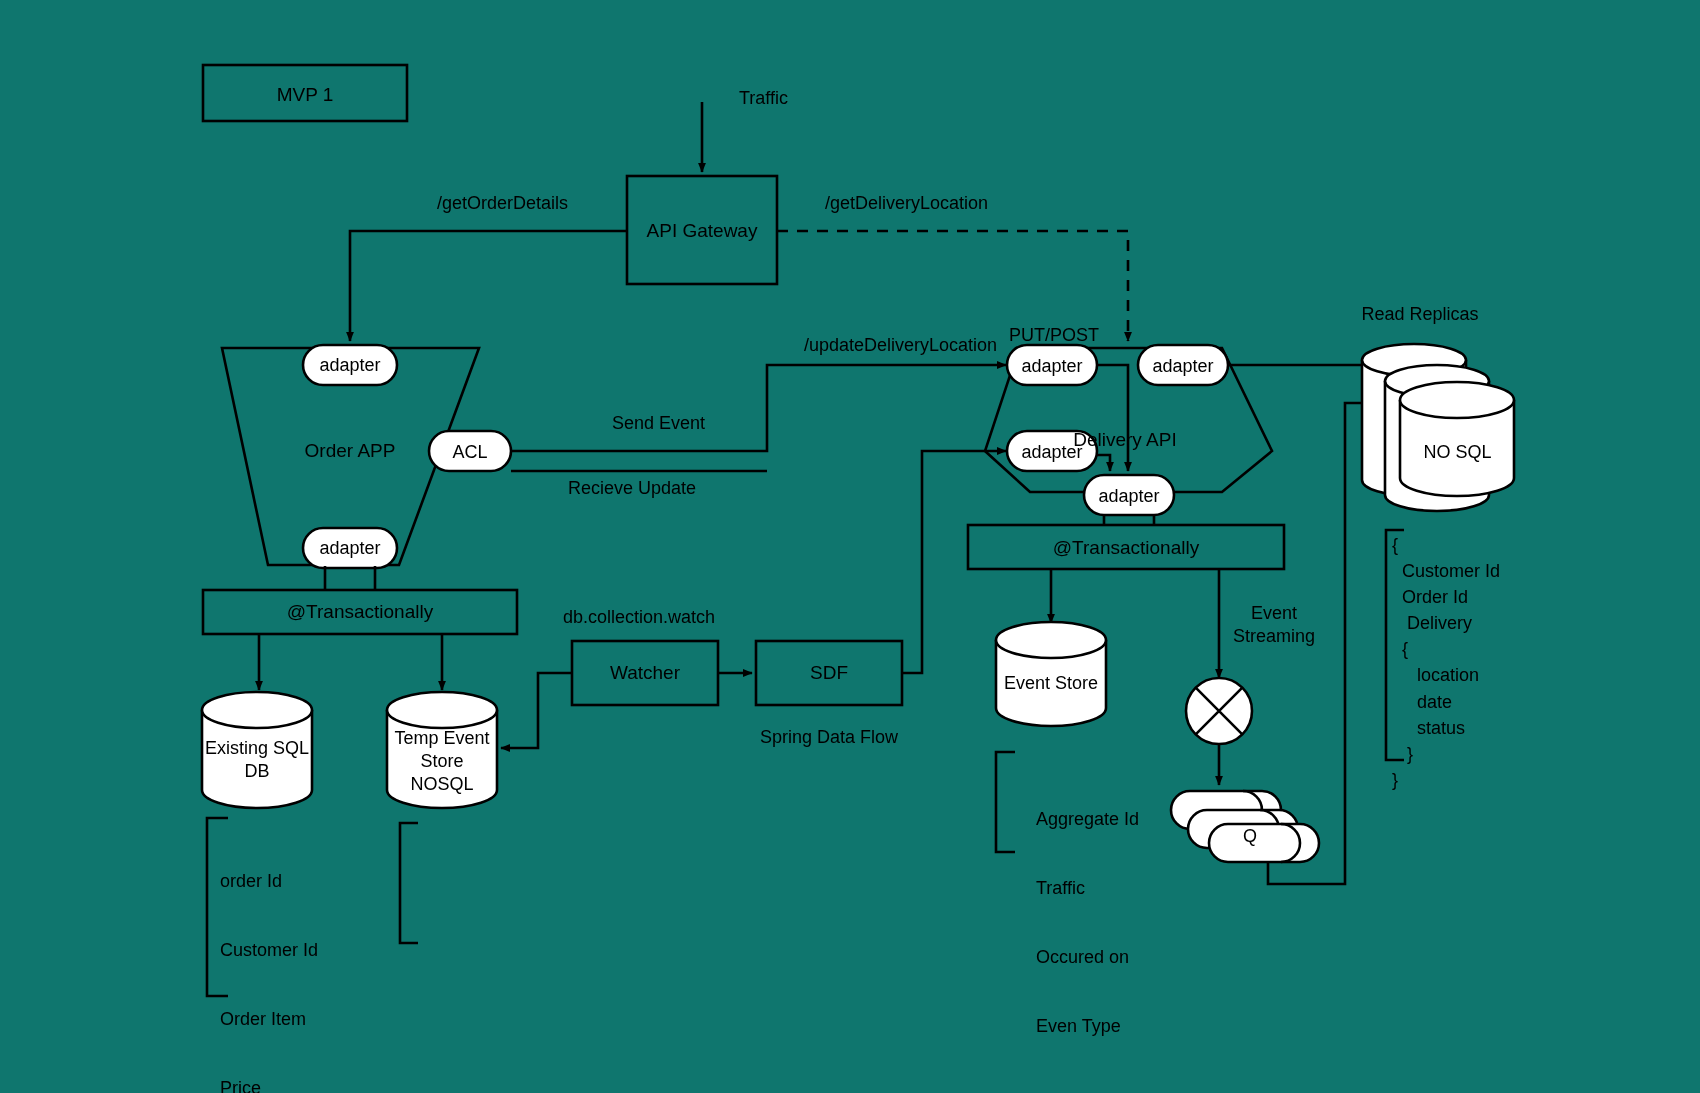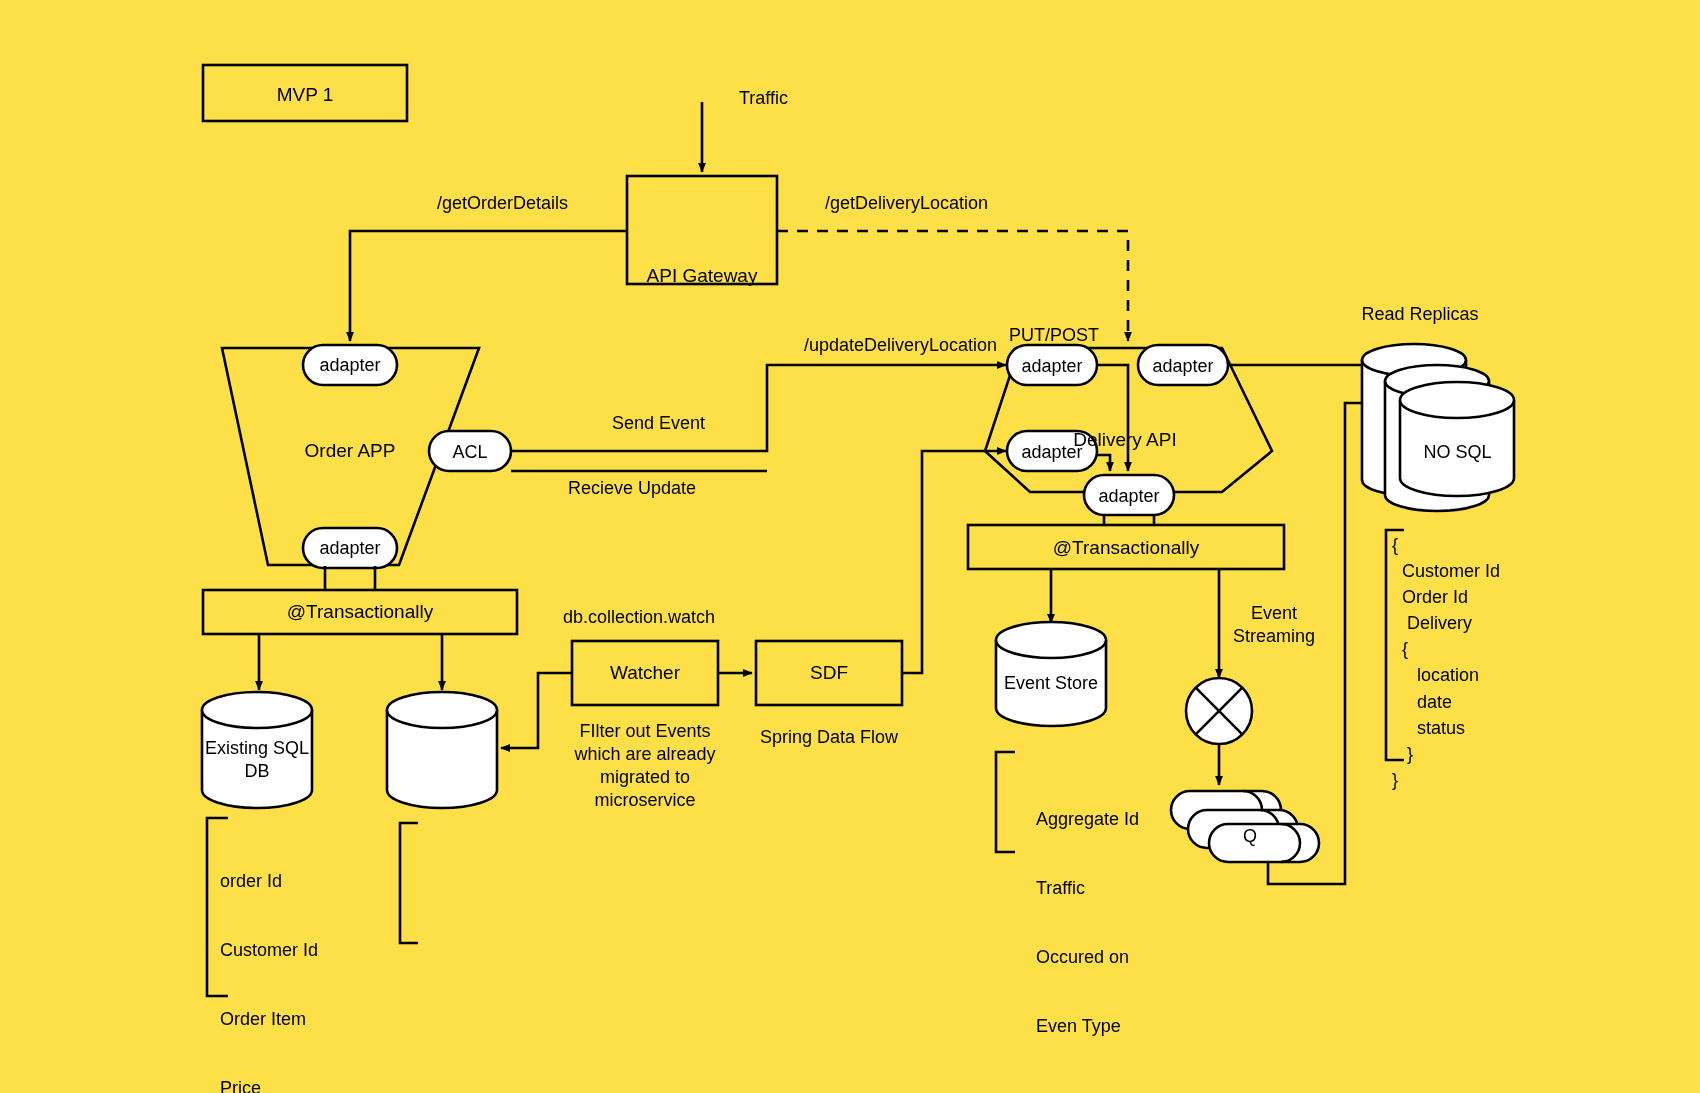--- a/index.html
+++ b/index.html
@@ -1,17 +1,17 @@
 <!DOCTYPE html>
 <html><head>
 <meta charset="utf-8">
 <style>
   html,body{margin:0;padding:0;background:#ffffff;}
   body{width:1700px;height:1093px;font-family:"Liberation Sans",sans-serif;color:#000;}
-  #stage{position:relative;width:1700px;height:1093px;overflow:hidden;background:#fde047;}
+  #stage{position:relative;width:1700px;height:1093px;overflow:hidden;background:#0f766e;}
   svg#canvas{position:absolute;left:0;top:0;width:1700px;height:1093px;}
   .lbl{position:absolute;font-family:"Liberation Sans",sans-serif;color:#000;white-space:pre;line-height:1.28;}
   .c{text-align:center;}
   .f18{font-size:18px;}
   .f19{font-size:19px;}
 </style>
 </head>
 <body>
 
 <div id="stage">
@@ -119,45 +119,44 @@
 
     <path d="M1015,752 L996,752 L996,852 L1015,852"></path>
 
     <path d="M1404,530 L1386,530 L1386,760 L1404,760"></path>
 
   </g>
 </svg>
 
 <div class="lbl c f19" style="left:203px;top:83px;width:204px;">MVP 1</div>
 
-<div class="lbl c f19" style="left:627px;top:219px;width:150px;margin-top:45px;">API Gateway</div>
+<div class="lbl c f19" style="left:627px;top:219px;width:150px;">API Gateway</div>
 
 <div class="lbl f18" style="left:739px;top:87px;">Traffic</div>
 <div class="lbl f18" style="left:437px;top:192px;">/getOrderDetails</div>
 <div class="lbl f18" style="left:825px;top:192px;">/getDeliveryLocation</div>
 
 <div class="lbl c f18" style="left:303px;top:354px;width:94px;">adapter</div>
 <div class="lbl c f18" style="left:303px;top:537px;width:94px;">adapter</div>
 <div class="lbl c f19" style="left:270px;top:439px;width:160px;">Order APP</div>
 <div class="lbl c f18" style="left:429px;top:441px;width:82px;">ACL</div>
 
 <div class="lbl f18" style="left:612px;top:412px;">Send Event</div>
 <div class="lbl f18" style="left:568px;top:477px;">Recieve Update</div>
 
 <div class="lbl c f19" style="left:203px;top:600px;width:314px;">@Transactionally</div>
 
 <div class="lbl c f18" style="left:192px;top:737px;width:130px;">Existing SQL
 DB</div>
+<div class="lbl c f18" style="left:377px;top:727px;width:130px;">Temp Event
+Store
+NOSQL</div>
 
 <div class="lbl f18" style="left:563px;top:606px;">db.collection.watch</div>
 <div class="lbl c f19" style="left:572px;top:661px;width:146px;">Watcher</div>
-<div class="lbl c f18" style="left:562px;top:720px;width:166px;">FIlter out Events
-which are already
-migrated to
-microservice</div>
 <div class="lbl c f19" style="left:756px;top:661px;width:146px;">SDF</div>
 <div class="lbl c f18" style="left:749px;top:726px;width:160px;">Spring Data Flow</div>
 
 <div class="lbl f18" style="left:780px;top:334px;margin-left:24px;">/updateDeliveryLocation</div>
 <div class="lbl f18" style="left:1009px;top:324px;">PUT/POST</div>
 
 <div class="lbl c f18" style="left:1007px;top:355px;width:90px;">adapter</div>
 <div class="lbl c f18" style="left:1138px;top:355px;width:90px;">adapter</div>
 <div class="lbl c f18" style="left:1007px;top:441px;width:90px;">adapter</div>
 <div class="lbl c f18" style="left:1084px;top:485px;width:90px;">adapter</div>

